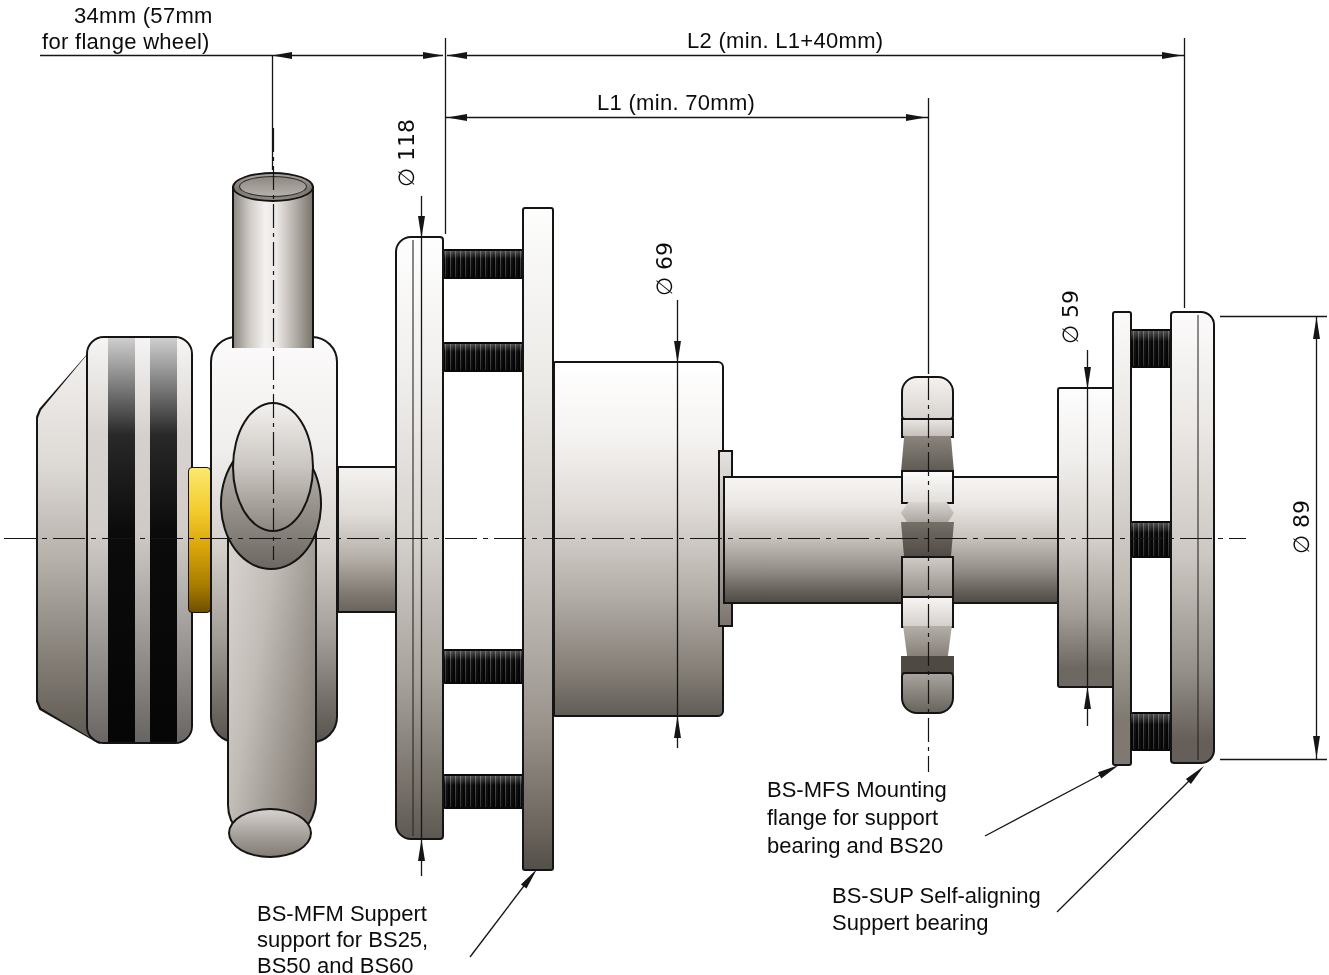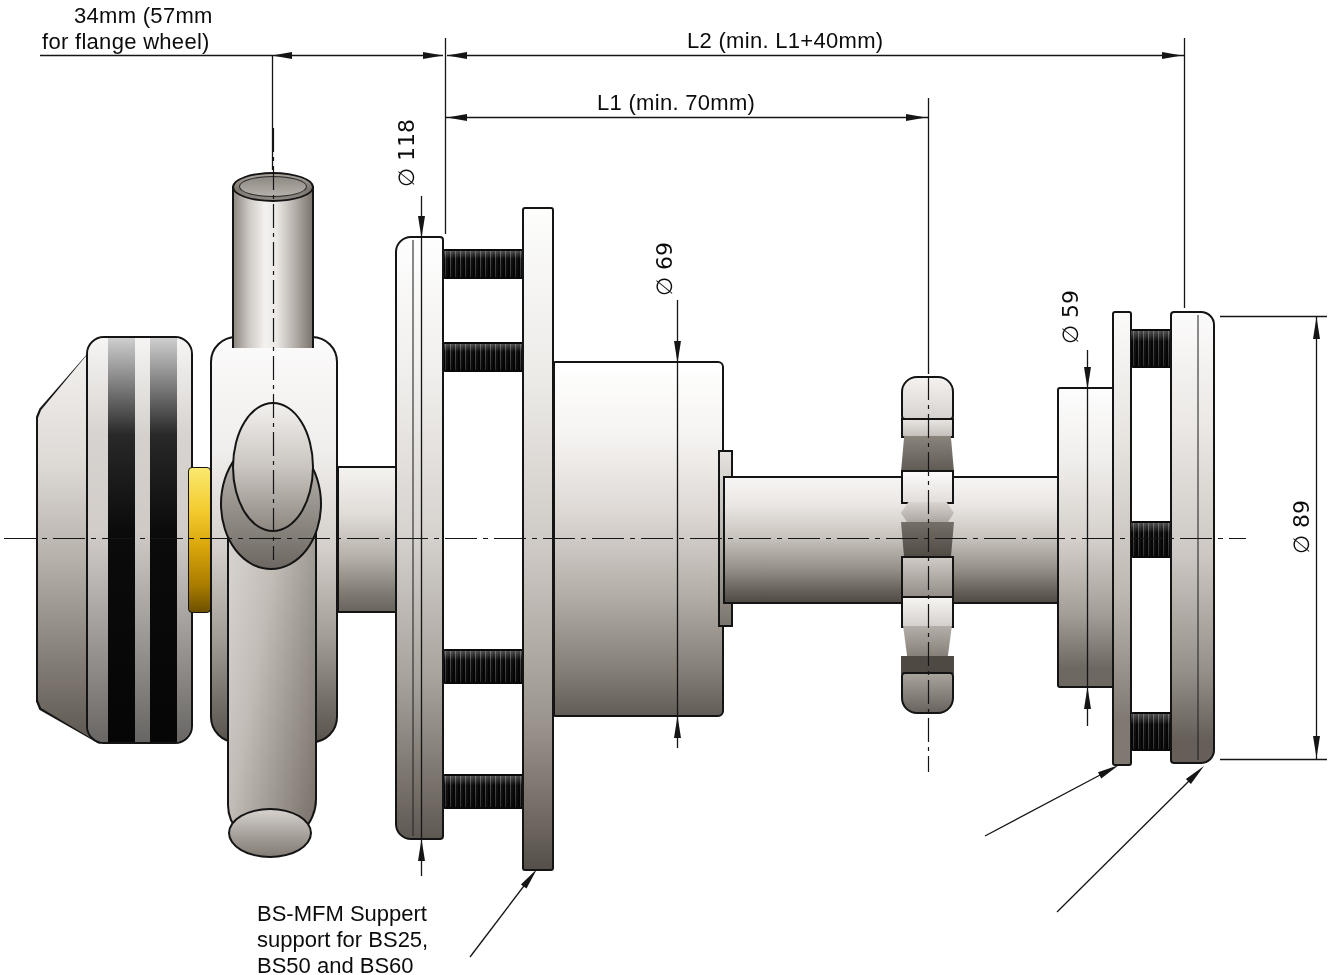--- a/index.html
+++ b/index.html
@@ -165,22 +165,29 @@
   <div class="note" style="left:42px;top:29px;">for flange wheel)</div>
 
   <div class="note" style="left:687px;top:28px;">L2 (min. L1+40mm)</div>
   <div class="note" style="left:597px;top:90px;">L1 (min. 70mm)</div>
 
   <div class="dimlabel" style="left:346px;top:141px;width:120px;height:24px;">∅ 118</div>
   <div class="dimlabel" style="left:604px;top:257px;width:120px;height:24px;">∅ 69</div>
   <div class="dimlabel" style="left:1010px;top:305px;width:120px;height:24px;">∅ 59</div>
   <div class="dimlabel" style="left:1241px;top:515px;width:120px;height:24px;">∅ 89</div>
 
+  <div class="abs" style="left:767px;top:776px;font-size:22px;line-height:28px;">
+    <div>BS-MFS Mounting</div>
+    <div>flange for support</div>
+    <div>bearing and BS20</div>
+  </div>
 
   <div class="abs" style="left:832px;top:882px;font-size:22px;line-height:27px;">
+    <div>BS-SUP Self-aligning</div>
+    <div>Suppert bearing</div>
   </div>
 
   <div class="abs" style="left:257px;top:901px;font-size:22px;line-height:26px;">
     <div>BS-MFM Suppert</div>
     <div>support for BS25,</div>
     <div>BS50 and BS60</div>
   </div>
 
 </div>
 

